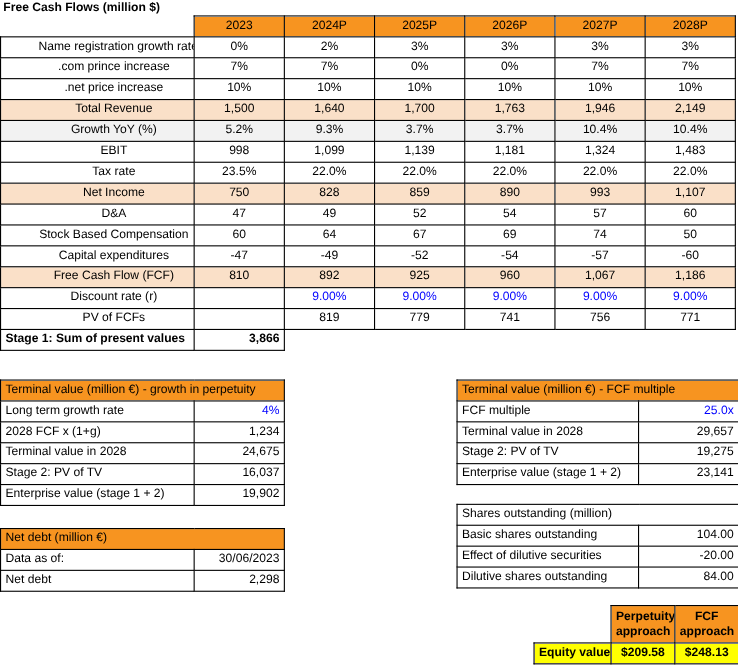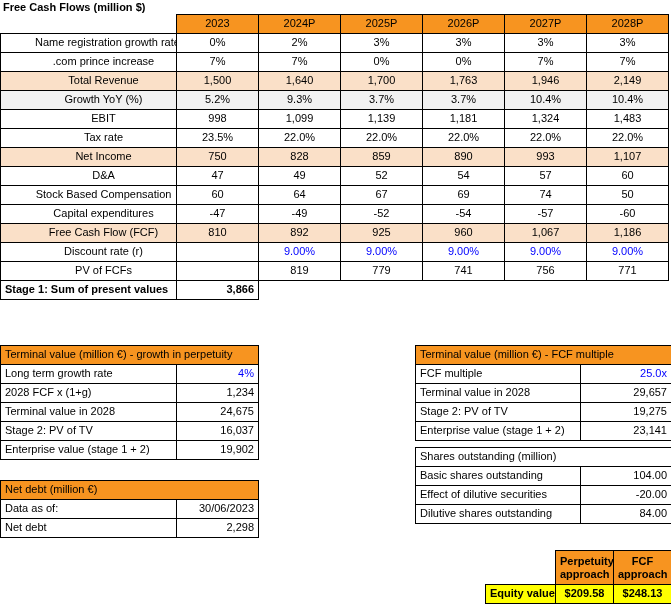--- a/index.html
+++ b/index.html
@@ -77,21 +77,21 @@
   }
 
   
   #tv-perp  { left: 0px;  top: 345px; width: 258px; }
   #net-debt { left: 0px;  top: 480px; width: 258px; }
   #tv-perp col.c-l, #net-debt col.c-l { width: 176px; }
   #tv-perp col.c-v, #net-debt col.c-v { width: 82px; }
 
   
   #tv-mult  { left: 415px; top: 345px; width: 256px; }
-  #shares   { left: 415px; top: 447px; width: 256px; }
+  #shares   { left: 415px; top: 458px; width: 256px; }
   #tv-mult col.c-l, #shares col.c-l { width: 165px; }
   #tv-mult col.c-v, #shares col.c-v { width: 91px; }
 
   .mini td.lab { text-align: left; margin-left: 29px; }
   .mini td.val { text-align: right; }
   .mini td.spanhdr {
     text-align: left;
     font-weight: normal;
   }
 
@@ -163,20 +163,29 @@
       <tr>
         <td class="label ">.com prince increase</td>
         <td class="val">7%</td>
         <td class="val">7%</td>
         <td class="val">0%</td>
         <td class="val">0%</td>
         <td class="val">7%</td>
         <td class="val">7%</td>
       </tr>
       <tr>
+        <td class="label ">.net price increase</td>
+        <td class="val">10%</td>
+        <td class="val">10%</td>
+        <td class="val">10%</td>
+        <td class="val">10%</td>
+        <td class="val">10%</td>
+        <td class="val">10%</td>
+      </tr>
+      <tr>
         <td class="label fill-peach">Total Revenue</td>
         <td class="val fill-peach">1,500</td>
         <td class="val fill-peach">1,640</td>
         <td class="val fill-peach">1,700</td>
         <td class="val fill-peach">1,763</td>
         <td class="val fill-peach">1,946</td>
         <td class="val fill-peach">2,149</td>
       </tr>
       <tr>
         <td class="label fill-gray">Growth YoY (%)</td>

